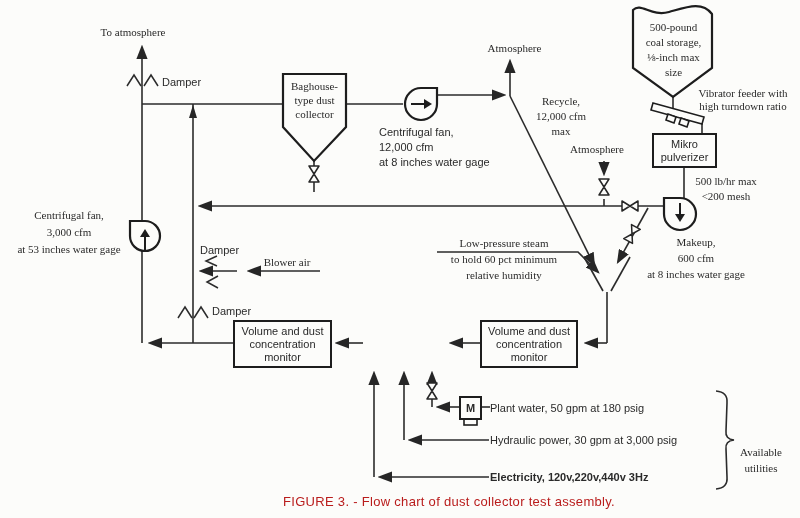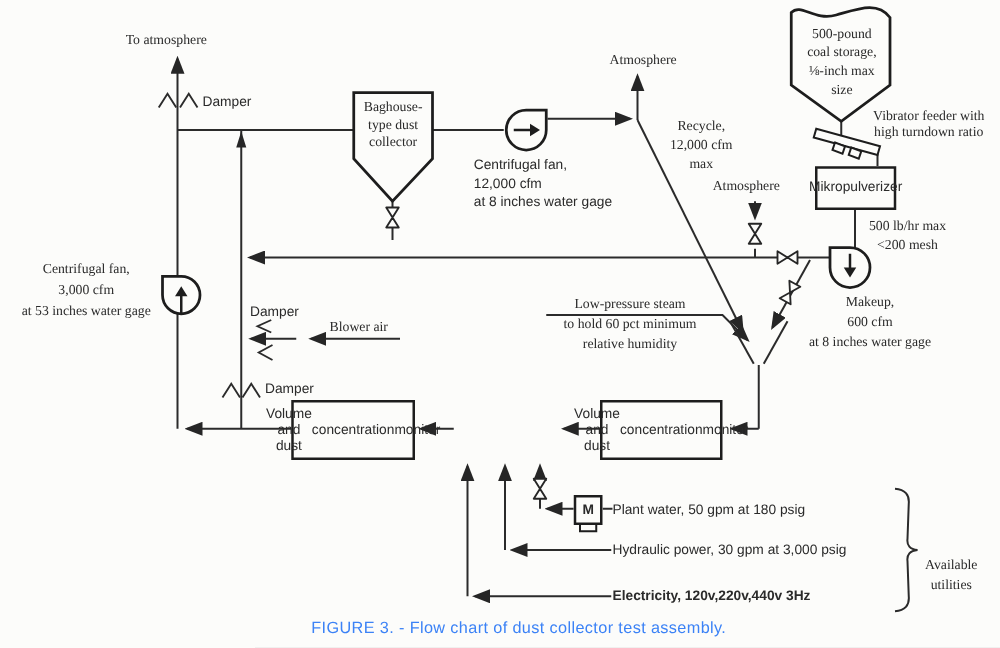--- a/index.html
+++ b/index.html
@@ -7,29 +7,29 @@
     position:relative;width:800px;height:518px;background:#fcfcfa;
     font-family:"Liberation Sans","DejaVu Sans",sans-serif;
     color:#2a2a2a;overflow:hidden;margin:0 auto;
   }
   svg.wires{position:absolute;left:0;top:0;}
   .lbl{position:absolute;font-size:11px;line-height:15px;white-space:nowrap;}
   .lbl.c{text-align:center;font-family:Liberation Serif, serif;}
   .lbl.l{text-align:left;}
   .box{
     position:absolute;border:2px solid #1d1d1d;background:#fcfcfa;
-    display:flex;flex-direction:row;justify-content:center;align-items:center;
+    display:flex;flex-direction:column;justify-content:center;align-items:center;
     font-size:11px;line-height:13px;text-align:center;box-sizing:border-box;
   }
   .mbox{
     position:absolute;border:2px solid #1d1d1d;background:#fcfcfa;
     display:flex;justify-content:center;align-items:center;
     font-size:11px;font-weight:bold;box-sizing:border-box;
   }
-  .caption{position:absolute;font-size:13px;letter-spacing:.3px;text-align:center;color:#3b82f6;}
+  .caption{position:absolute;font-size:13px;letter-spacing:.3px;text-align:right;color:#b91c1c;}
 </style>
 </head>
 <body>
 
 <div class="stage">
 
   <svg class="wires" width="800" height="518" viewBox="0 0 800 518">
     <defs>
       <marker id="ah" markerWidth="9" markerHeight="7" refX="7.5" refY="3.5" orient="auto">
         <path d="M0,0 L9,3.5 L0,7 Z" fill="#262626"></path>

